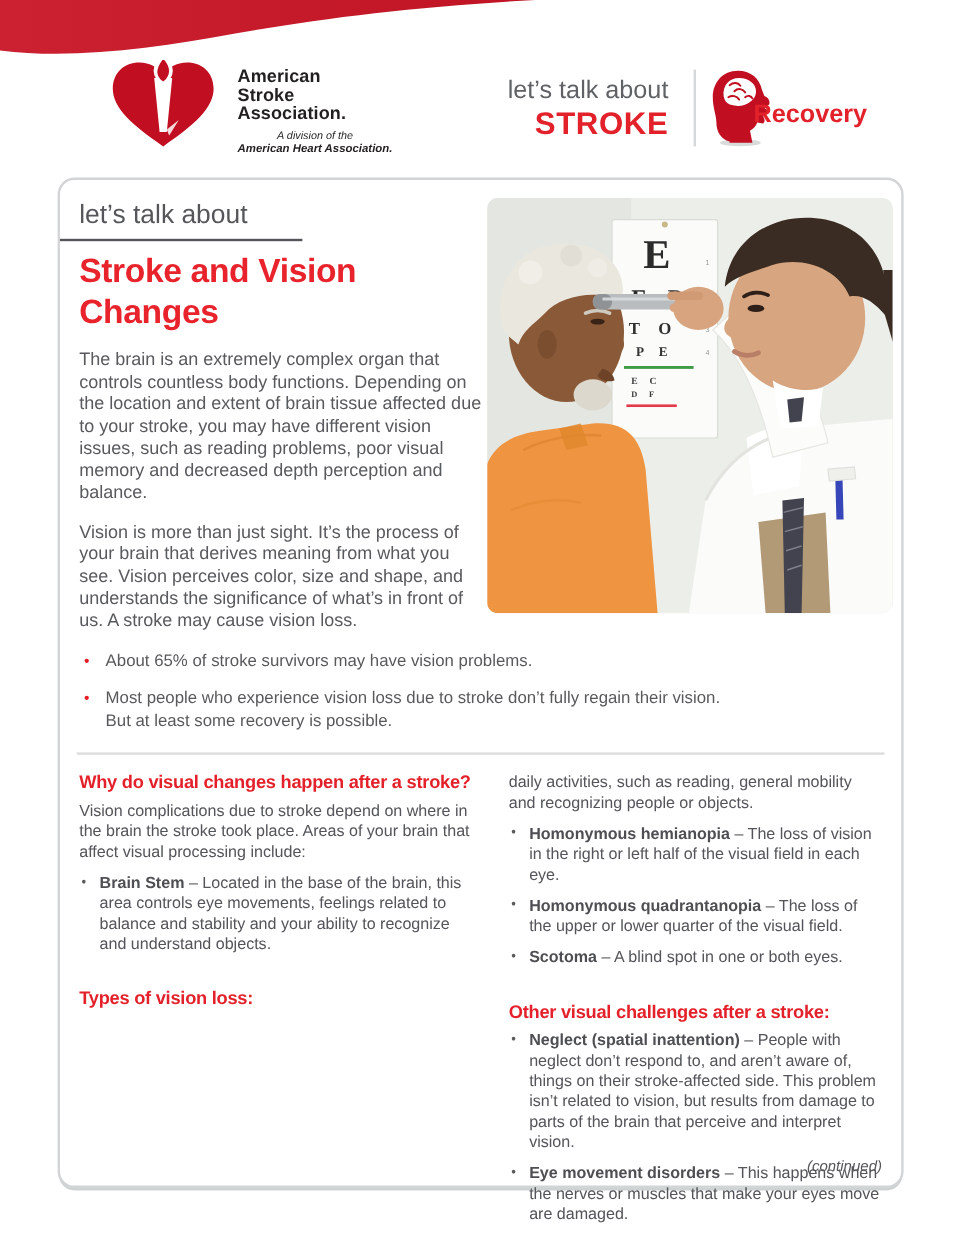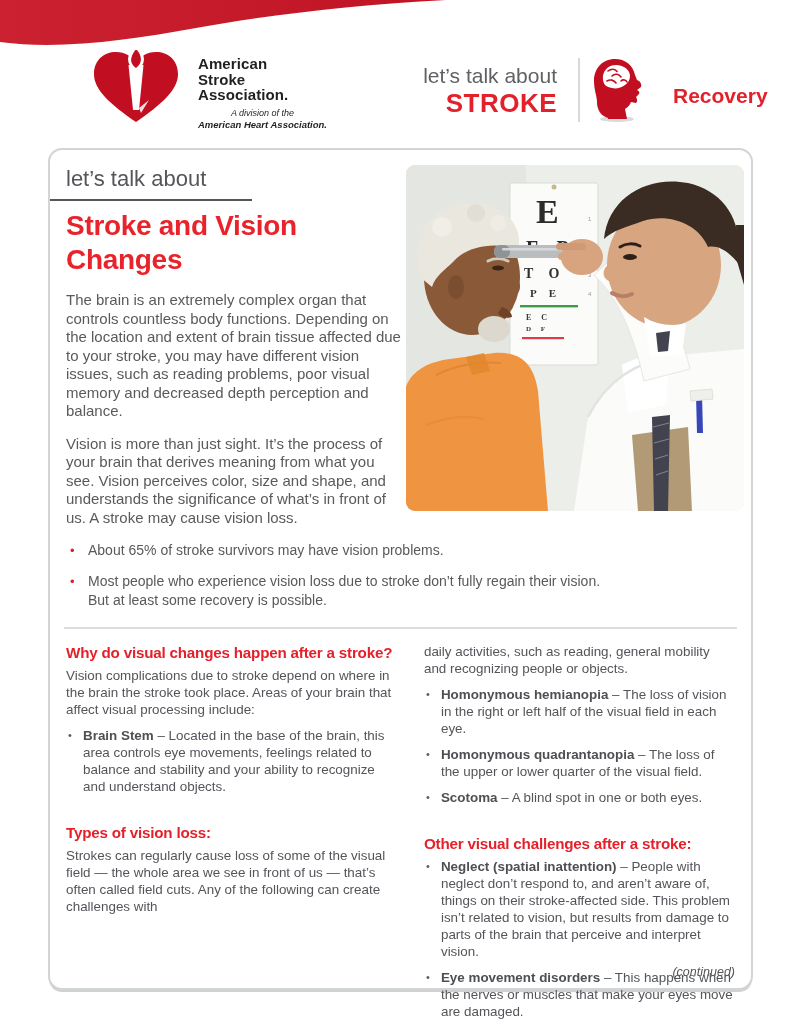--- a/index.html
+++ b/index.html
@@ -13,21 +13,21 @@
   .logo-heart{width:100px;height:74px;}
   .logo-text{margin-left:12px;padding-top:6px;color:#221f20;}
   .logo-org{font-weight:bold;font-size:15px;line-height:15.5px;letter-spacing:.1px;}
   .logo-div1{font-style:italic;font-size:9px;margin-top:5px;line-height:11px;text-align:center;}
   .logo-div2{font-style:italic;font-weight:bold;font-size:9.5px;line-height:11px;}
   .series{position:absolute;left:380px;top:64px;width:177px;text-align:right;}
   .series-tagline{color:#5f6164;font-size:21px;line-height:24px;}
   .series-brand{color:#e2212b;font-size:26px;font-weight:bold;letter-spacing:.5px;line-height:30px;}
   .hdr-divider{position:absolute;left:578px;top:58px;width:2px;height:64px;background:#d6d8d9;}
   .head-icon{position:absolute;left:592px;top:58px;width:54px;height:64px;}
-  .category-label{position:absolute;left:673px;top:84px;color:#e2212b;font-size:21px;font-weight:bold;}
+  .category-label{position:absolute;left:628px;top:84px;color:#e2212b;font-size:21px;font-weight:bold;}
 
   
   .card{position:absolute;left:48px;top:148px;width:705px;height:842px;box-sizing:border-box;
         border:2px solid #d2d4d5;border-radius:14px;background:#fff;
         padding:14px 16px;box-shadow:0 3px 0 -1px #cfd2d2;}
   .kicker{display:inline-block;color:#54565a;font-size:22px;line-height:26px;
           border-bottom:2px solid #54565a;padding:2px 46px 7px 16px;margin-left:-16px;}
   .card-title{color:#e8232b;font-size:28px;line-height:34px;font-weight:bold;
               letter-spacing:-.3px;margin:8px 0 14px;white-space:pre-line;width:340px;}
   .intro p{margin:0 0 14px;width:336px;color:#595a5d;font-size:15px;line-height:18.5px;}
@@ -214,21 +214,20 @@
 
   <div class="columns">
     <div class="col">
       <h2 class="col-heading">Why do visual changes happen after a stroke?</h2>
       <p>Vision complications due to stroke depend on where in the brain the stroke took place. Areas of your brain that affect visual processing include:</p>
       <div class="cb">
         <span class="term">Brain Stem</span>
         <span>– Located in the base of the brain, this area controls eye movements, feelings related to balance and stability and your ability to recognize and understand objects.</span>
       </div>
       <h2 class="col-heading spaced">Types of vision loss:</h2>
-      <p>Strokes can regularly cause loss of some of the visual field — the whole area we see in front of us — that’s often called field cuts. Any of the following can create challenges with</p>
     </div>
 
     <div class="col col-right">
       <p>daily activities, such as reading, general mobility and recognizing people or objects.</p>
       <div class="cb">
         <span class="term">Homonymous hemianopia</span>
         <span>– The loss of vision in the right or left half of the visual field in each eye.</span>
       </div>
       <div class="cb">
         <span class="term">Homonymous quadrantanopia</span>

